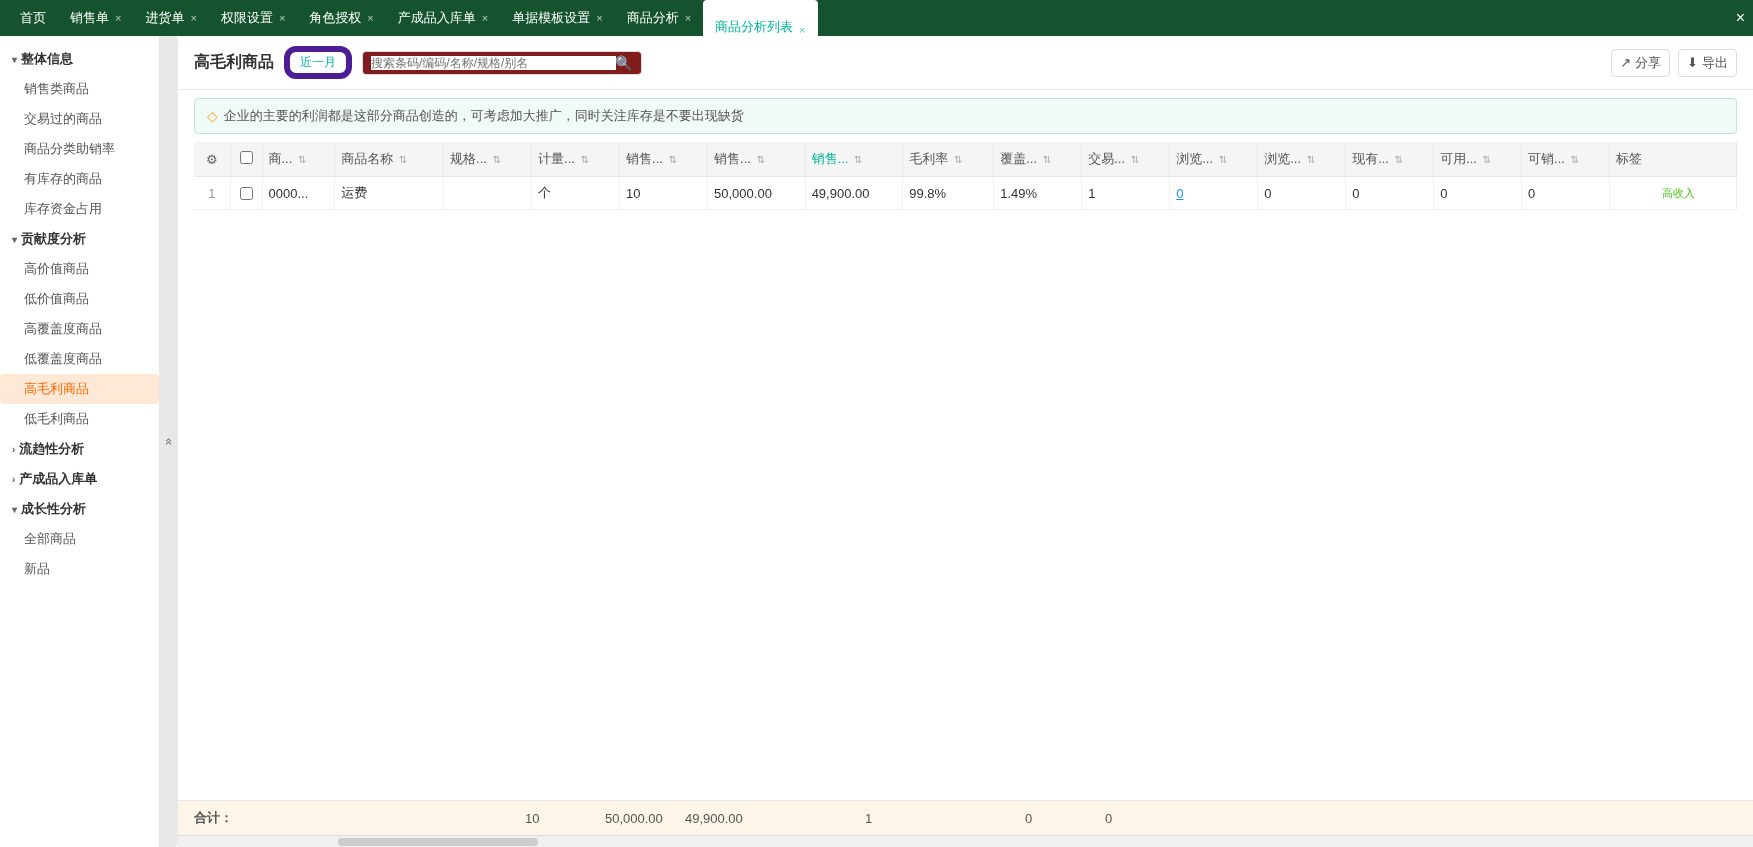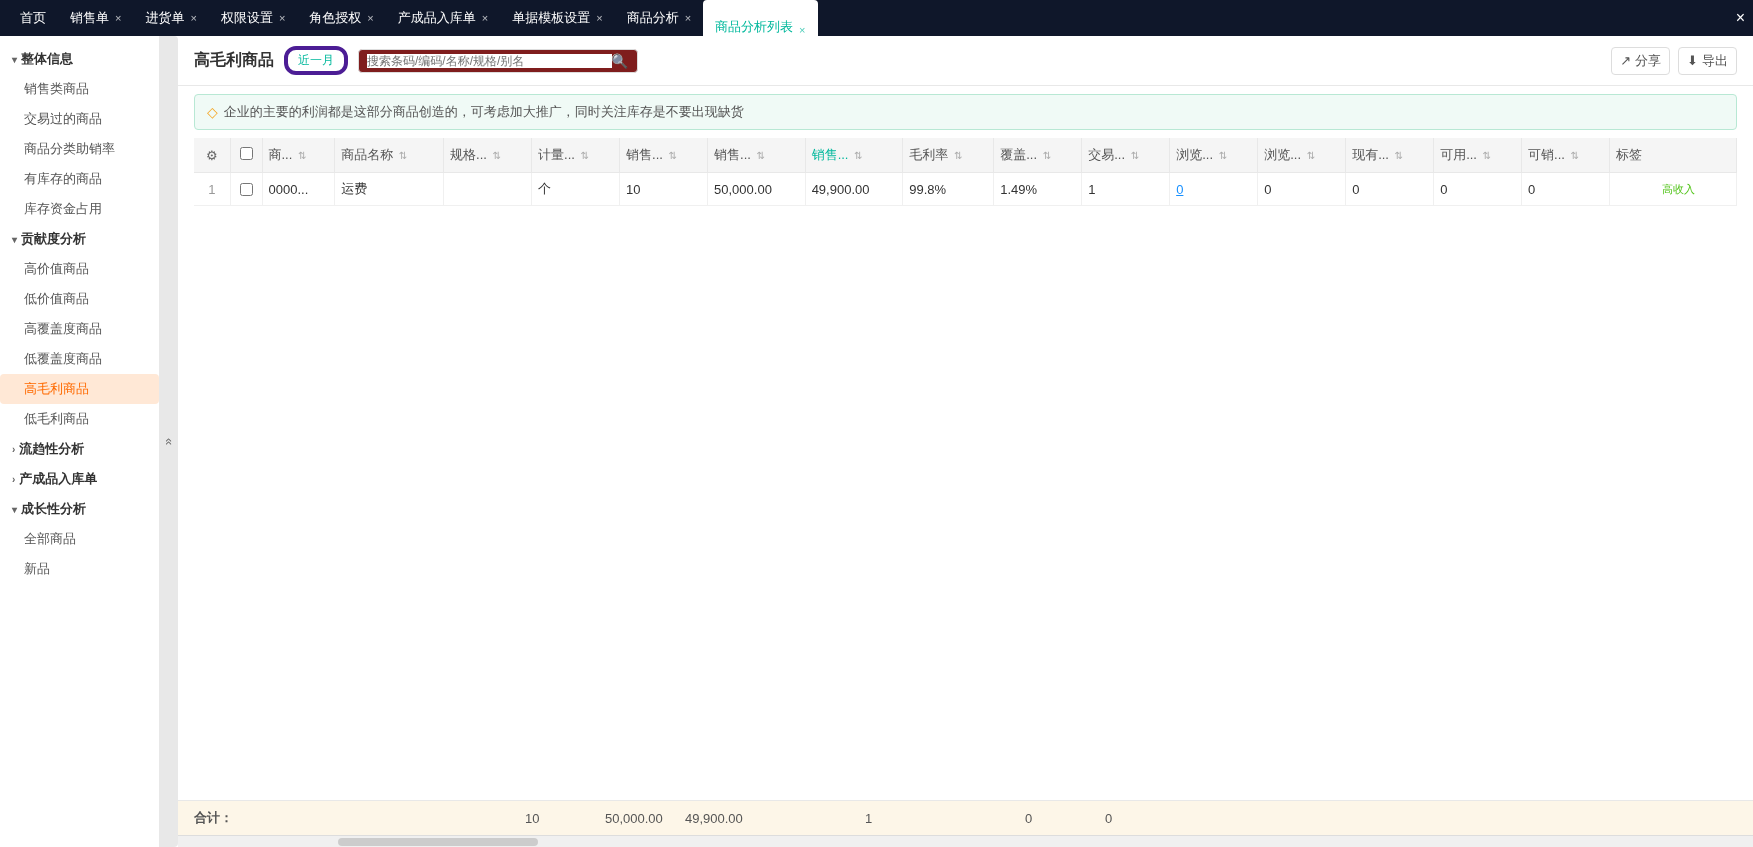--- a/index.html
+++ b/index.html
@@ -1,20 +1,20 @@
 <!DOCTYPE html>
 <html><head>
   <meta charset="utf-8">
   <style>
     * { box-sizing: border-box; margin: 0; padding: 0; font-family: 'Microsoft YaHei', Arial, sans-serif; font-size: 13px; }
     body { background: #f5f5f5; overflow: hidden; }
 
     
     .top-nav {
-      background: #0f172a;
+      background: #14532d;
       height: 36px;
       display: flex;
       align-items: center;
       padding: 13px 8px;
       color: #fff;
       position: relative;
     }
     .top-nav .nav-item {
       padding: 0 12px;
       height: 36px;
@@ -119,21 +119,21 @@
       background: #fff;
       gap: 10px;
     }
     .content-title {
       font-size: 16px;
       font-weight: bold;
       color: #333;
     }
     .period-btn {
       background: #fff;
-      border: 4px solid #4c1d95;
+      border: 6px solid #4c1d95;
       color: #00b89c;
       padding: 2px 10px;
       border-radius: 12px;
       cursor: pointer;
       font-size: 12px;
     }
     .search-box {
       flex: 1;
       max-width: 280px;
       display: flex;

